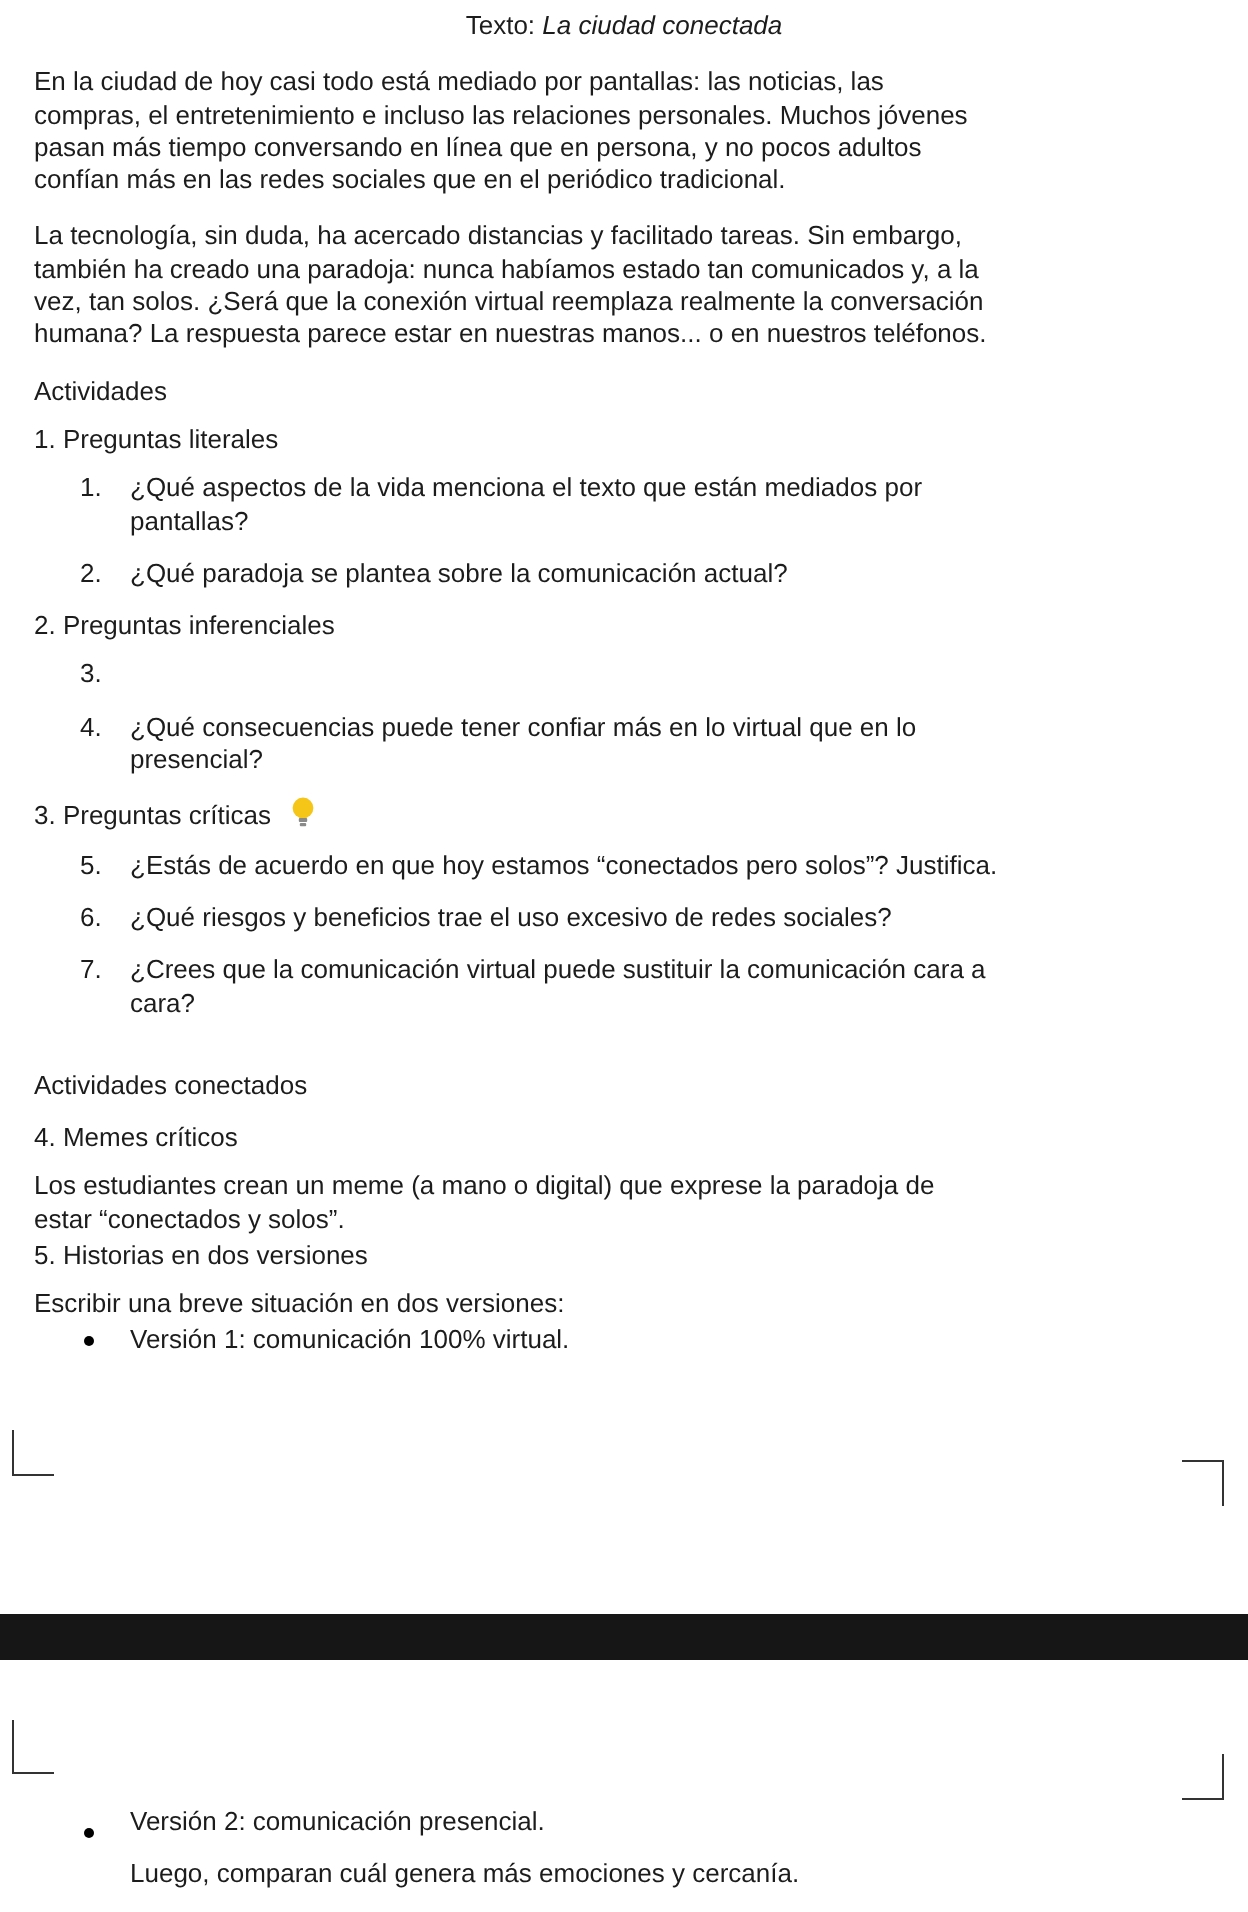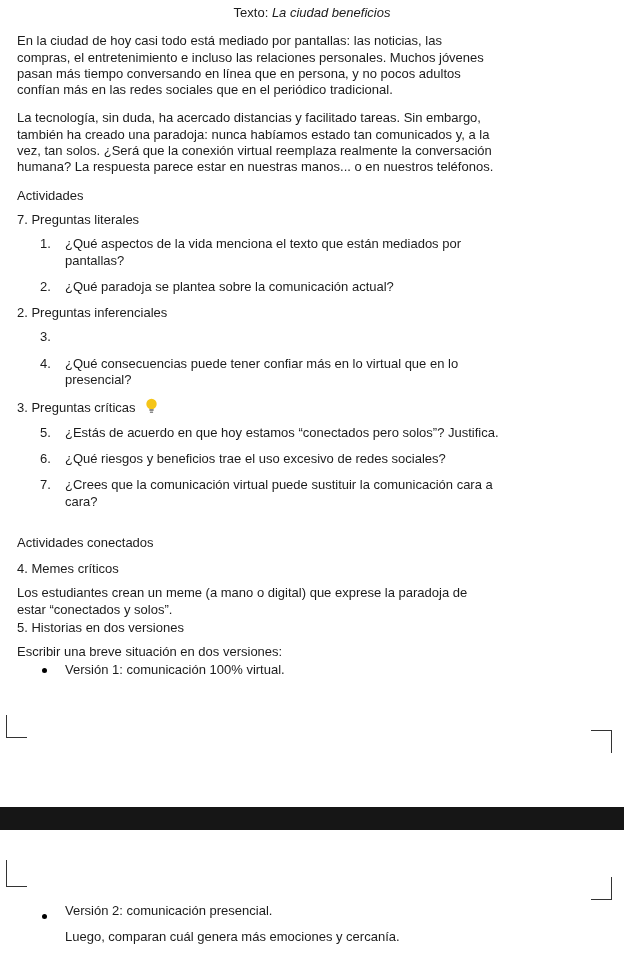--- a/index.html
+++ b/index.html
@@ -68,34 +68,34 @@
 
   .page2 { padding: 0 17px; }
 
   .bulb-icon { vertical-align: -3px; margin-left: 6px; }
 </style>
 </head>
 <body>
 
 <div class="content">
 
-  <div class="doc-title"><span>Texto: </span><span class="title-italic">La ciudad beneficios</span></div>
+  <div class="doc-title"><span>Texto: </span><span class="title-italic">La ciudad conectada</span></div>
 
   <p class="par">En la ciudad de hoy casi todo está mediado por pantallas: las noticias, las
 compras, el entretenimiento e incluso las relaciones personales. Muchos jóvenes
 pasan más tiempo conversando en línea que en persona, y no pocos adultos
 confían más en las redes sociales que en el periódico tradicional.</p>
   <p class="par">La tecnología, sin duda, ha acercado distancias y facilitado tareas. Sin embargo,
 también ha creado una paradoja: nunca habíamos estado tan comunicados y, a la
 vez, tan solos. ¿Será que la conexión virtual reemplaza realmente la conversación
 humana? La respuesta parece estar en nuestras manos... o en nuestros teléfonos.</p>
 
   <div class="section">Actividades</div>
 
-  <div class="section">7. Preguntas literales</div>
+  <div class="section">1. Preguntas literales</div>
 
   <div class="q-item">
     <span class="q-num">1.</span>
     <span class="q-text">¿Qué aspectos de la vida menciona el texto que están mediados por
 pantallas?</span>
   </div>
   <div class="q-item">
     <span class="q-num">2.</span>
     <span class="q-text">¿Qué paradoja se plantea sobre la comunicación actual?</span>
   </div>

